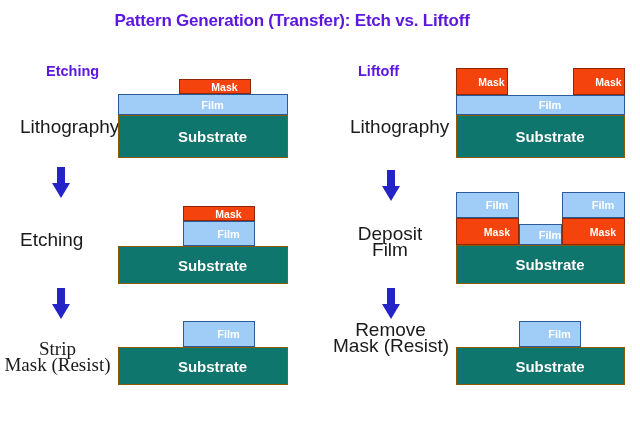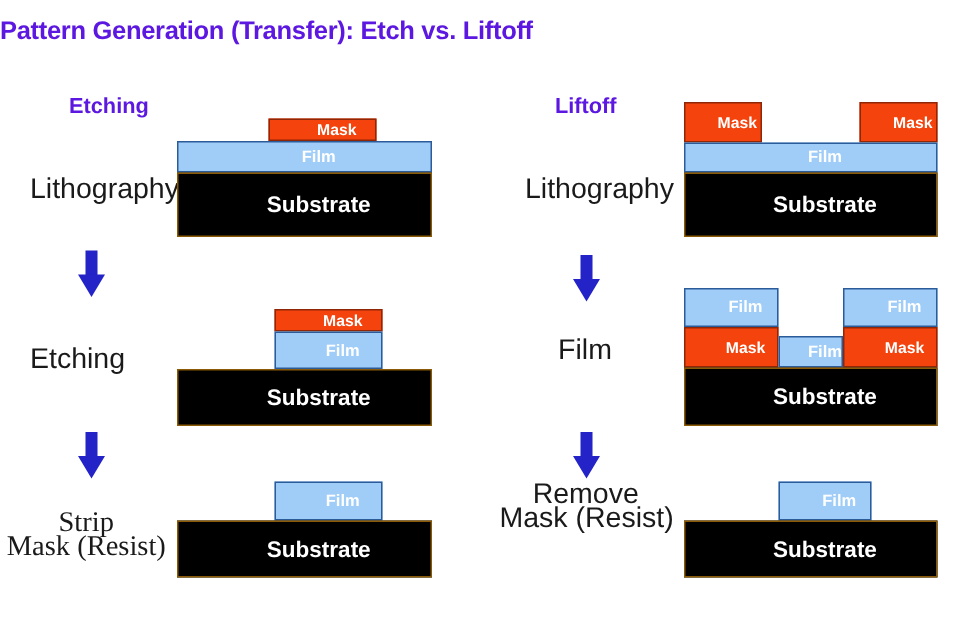--- a/index.html
+++ b/index.html
@@ -17,21 +17,21 @@
     background: #ffffff;
     overflow: hidden;
   }
 
   
   .title {
     position: absolute;
     left: 0;
     top: 11px;
     width: 584px;
-    text-align: left;
+    text-align: center;
     font-size: 17px;
     font-weight: bold;
     color: #5c18e0;
     letter-spacing: -0.2px;
     white-space: nowrap;
   }
 
   
   .col-heading {
     position: absolute;
@@ -83,21 +83,21 @@
     border: 1px solid #173a6b;
     color: #ffffff;
     font-weight: bold;
     display: flex;
     align-items: center;
     justify-content: center;
     overflow: hidden;
     padding-left: 19px;
   }
   .blk.substrate {
-    background: #000000;
+    background: #0f766e;
     border-color: #8a5a06;
     font-size: 15px;
     text-shadow: 0 0 1px rgba(0,0,0,0.18);
   }
   .blk.film {
     background: #9fcdf8;
     border-color: #2b5c99;
     font-size: 11px;
   }
   .blk.mask {
@@ -138,35 +138,36 @@
   </div>
 
   <div class="step-label" style="left:0px; top:341px; width:115px;font-family:Liberation Serif, serif;">
     <div>Strip</div>
     <div>Mask (Resist)</div>
   </div>
 
   <div class="blk film" style="left:183px; top:321px; width:72px; height:26px;">Film</div>
   <div class="blk substrate" style="left:118px; top:347px; width:170px; height:38px;">Substrate</div>
 
-  <div class="col-heading" style="left:370px; top:63px;">Liftoff</div>
+  <div class="col-heading" style="left:358px; top:63px;">Liftoff</div>
 
   <div class="step-label" style="left:350px; top:119px;">Lithography</div>
 
   <div class="blk mask" style="left:456px; top:68px; width:52px; height:27px;">Mask</div>
   <div class="blk mask" style="left:573px; top:68px; width:52px; height:27px;">Mask</div>
   <div class="blk film" style="left:456px; top:95px; width:169px; height:20px;">Film</div>
   <div class="blk substrate" style="left:456px; top:115px; width:169px; height:43px;">Substrate</div>
 
   <div class="arrow" style="left:382px; top:170px;">
     <div class="shaft"></div>
     <div class="head"></div>
   </div>
 
   <div class="step-label" style="left:335px; top:226px; width:110px;">
+    <div>Deposit</div>
     <div>Film</div>
   </div>
 
   <div class="blk film" style="left:456px; top:192px; width:63px; height:26px;">Film</div>
   <div class="blk film" style="left:562px; top:192px; width:63px; height:26px;">Film</div>
 
   <div class="blk mask" style="left:456px; top:218px; width:63px; height:27px;">Mask</div>
   <div class="blk mask" style="left:562px; top:218px; width:63px; height:27px;">Mask</div>
 
   <div class="blk film" style="left:519px; top:224px; width:43px; height:21px;">Film</div>

